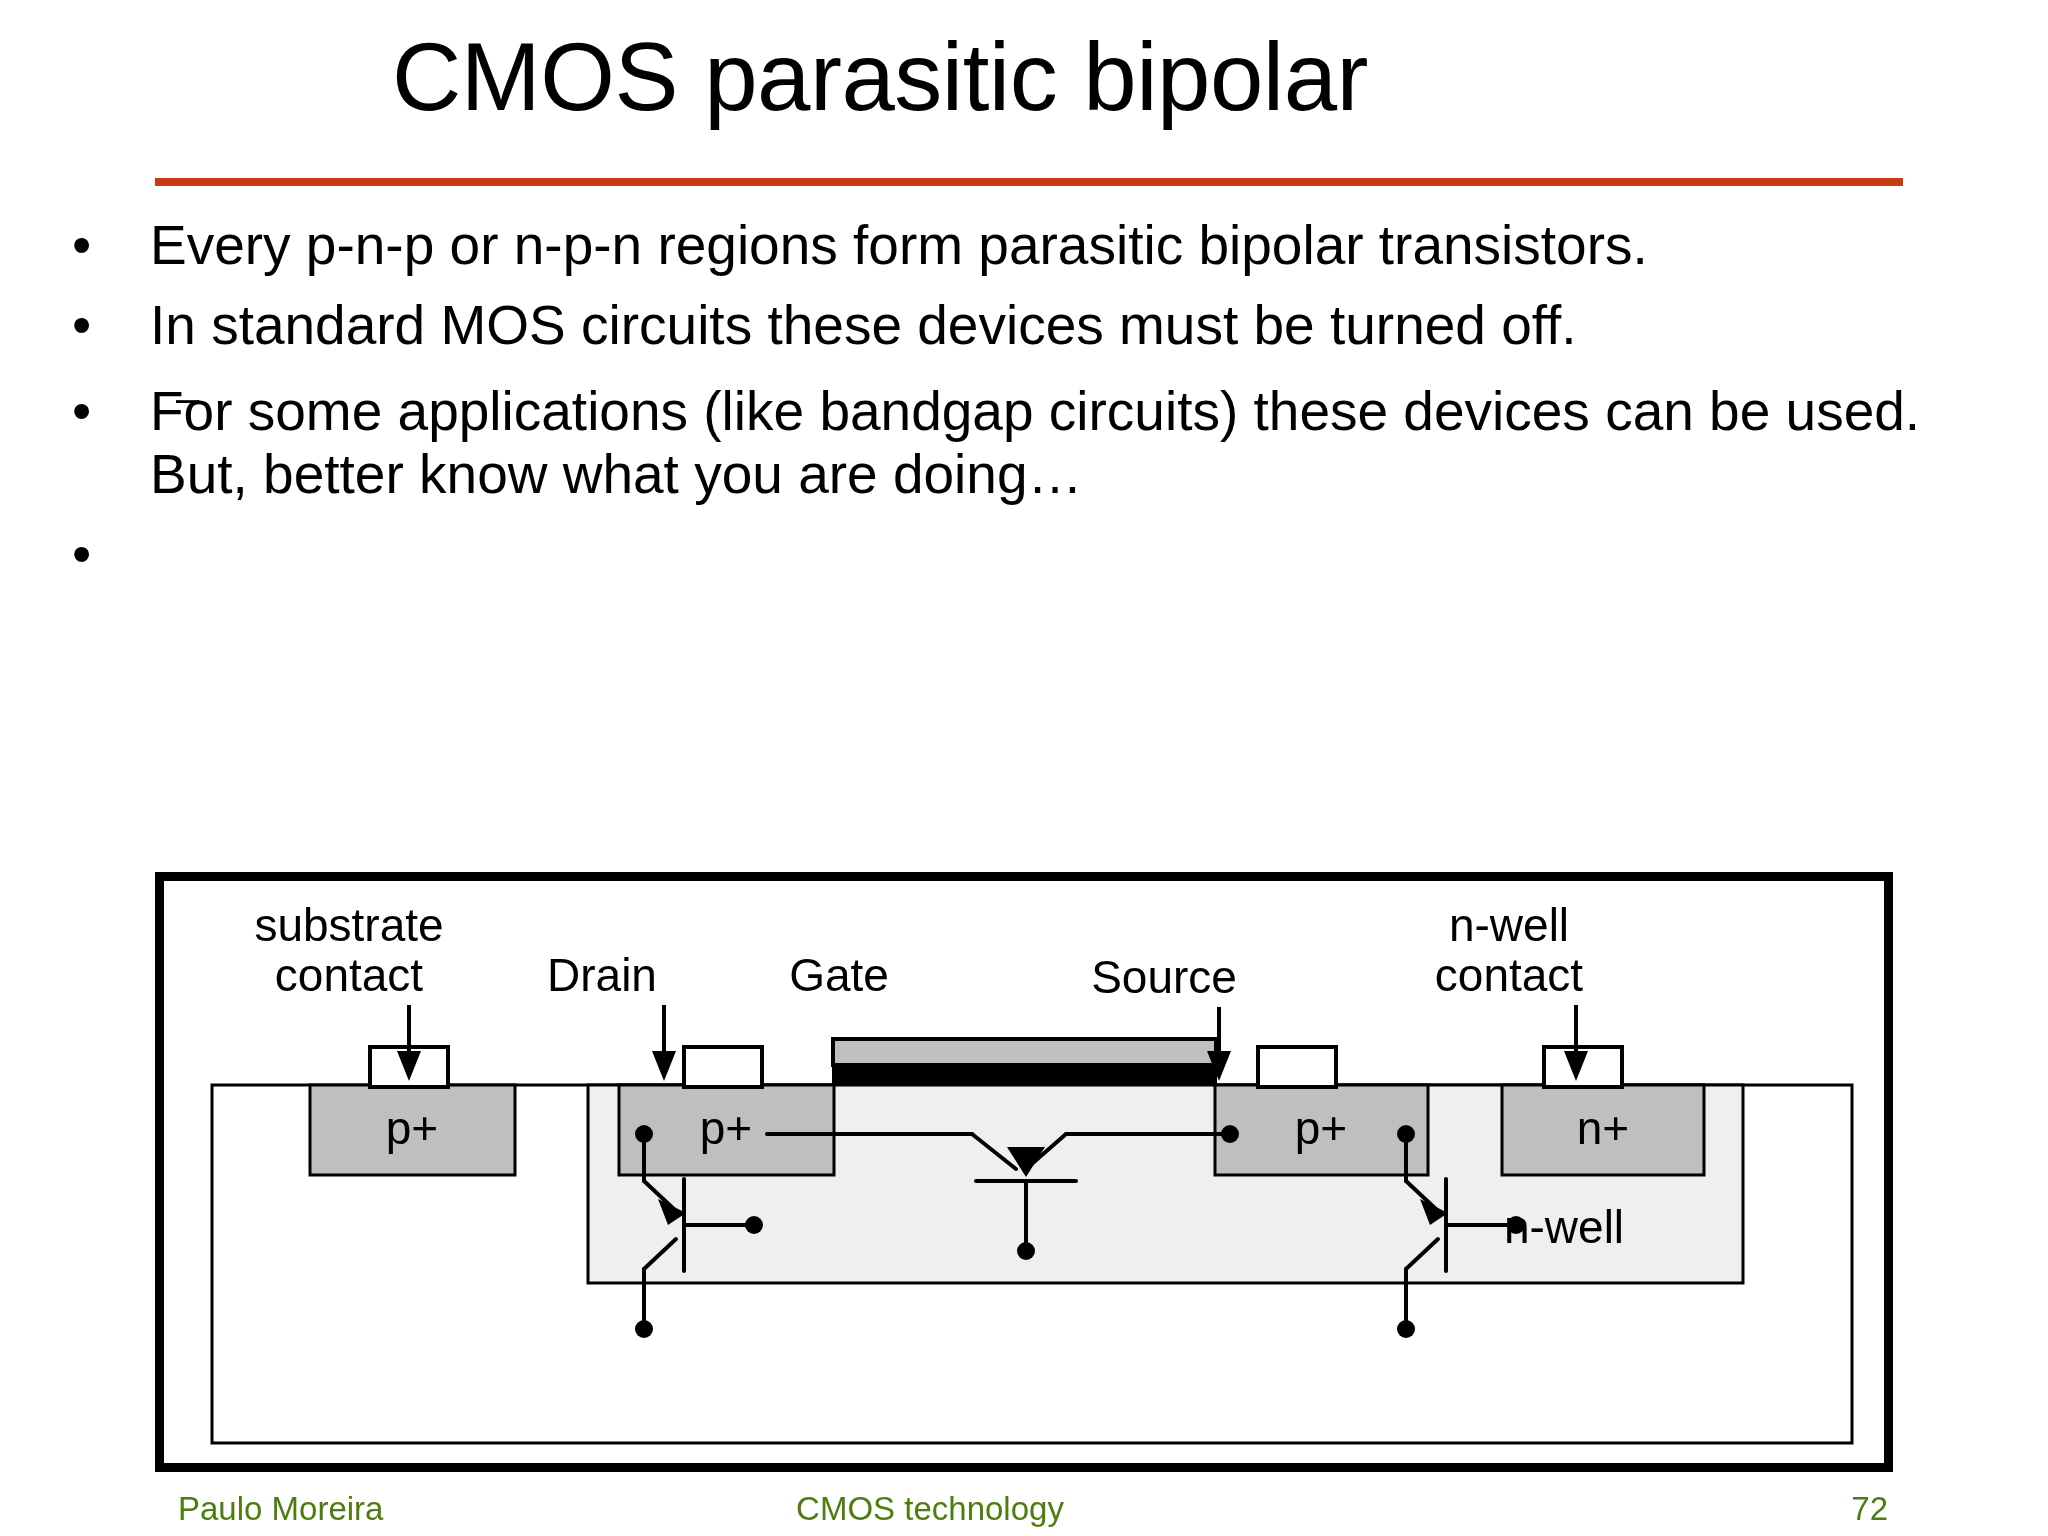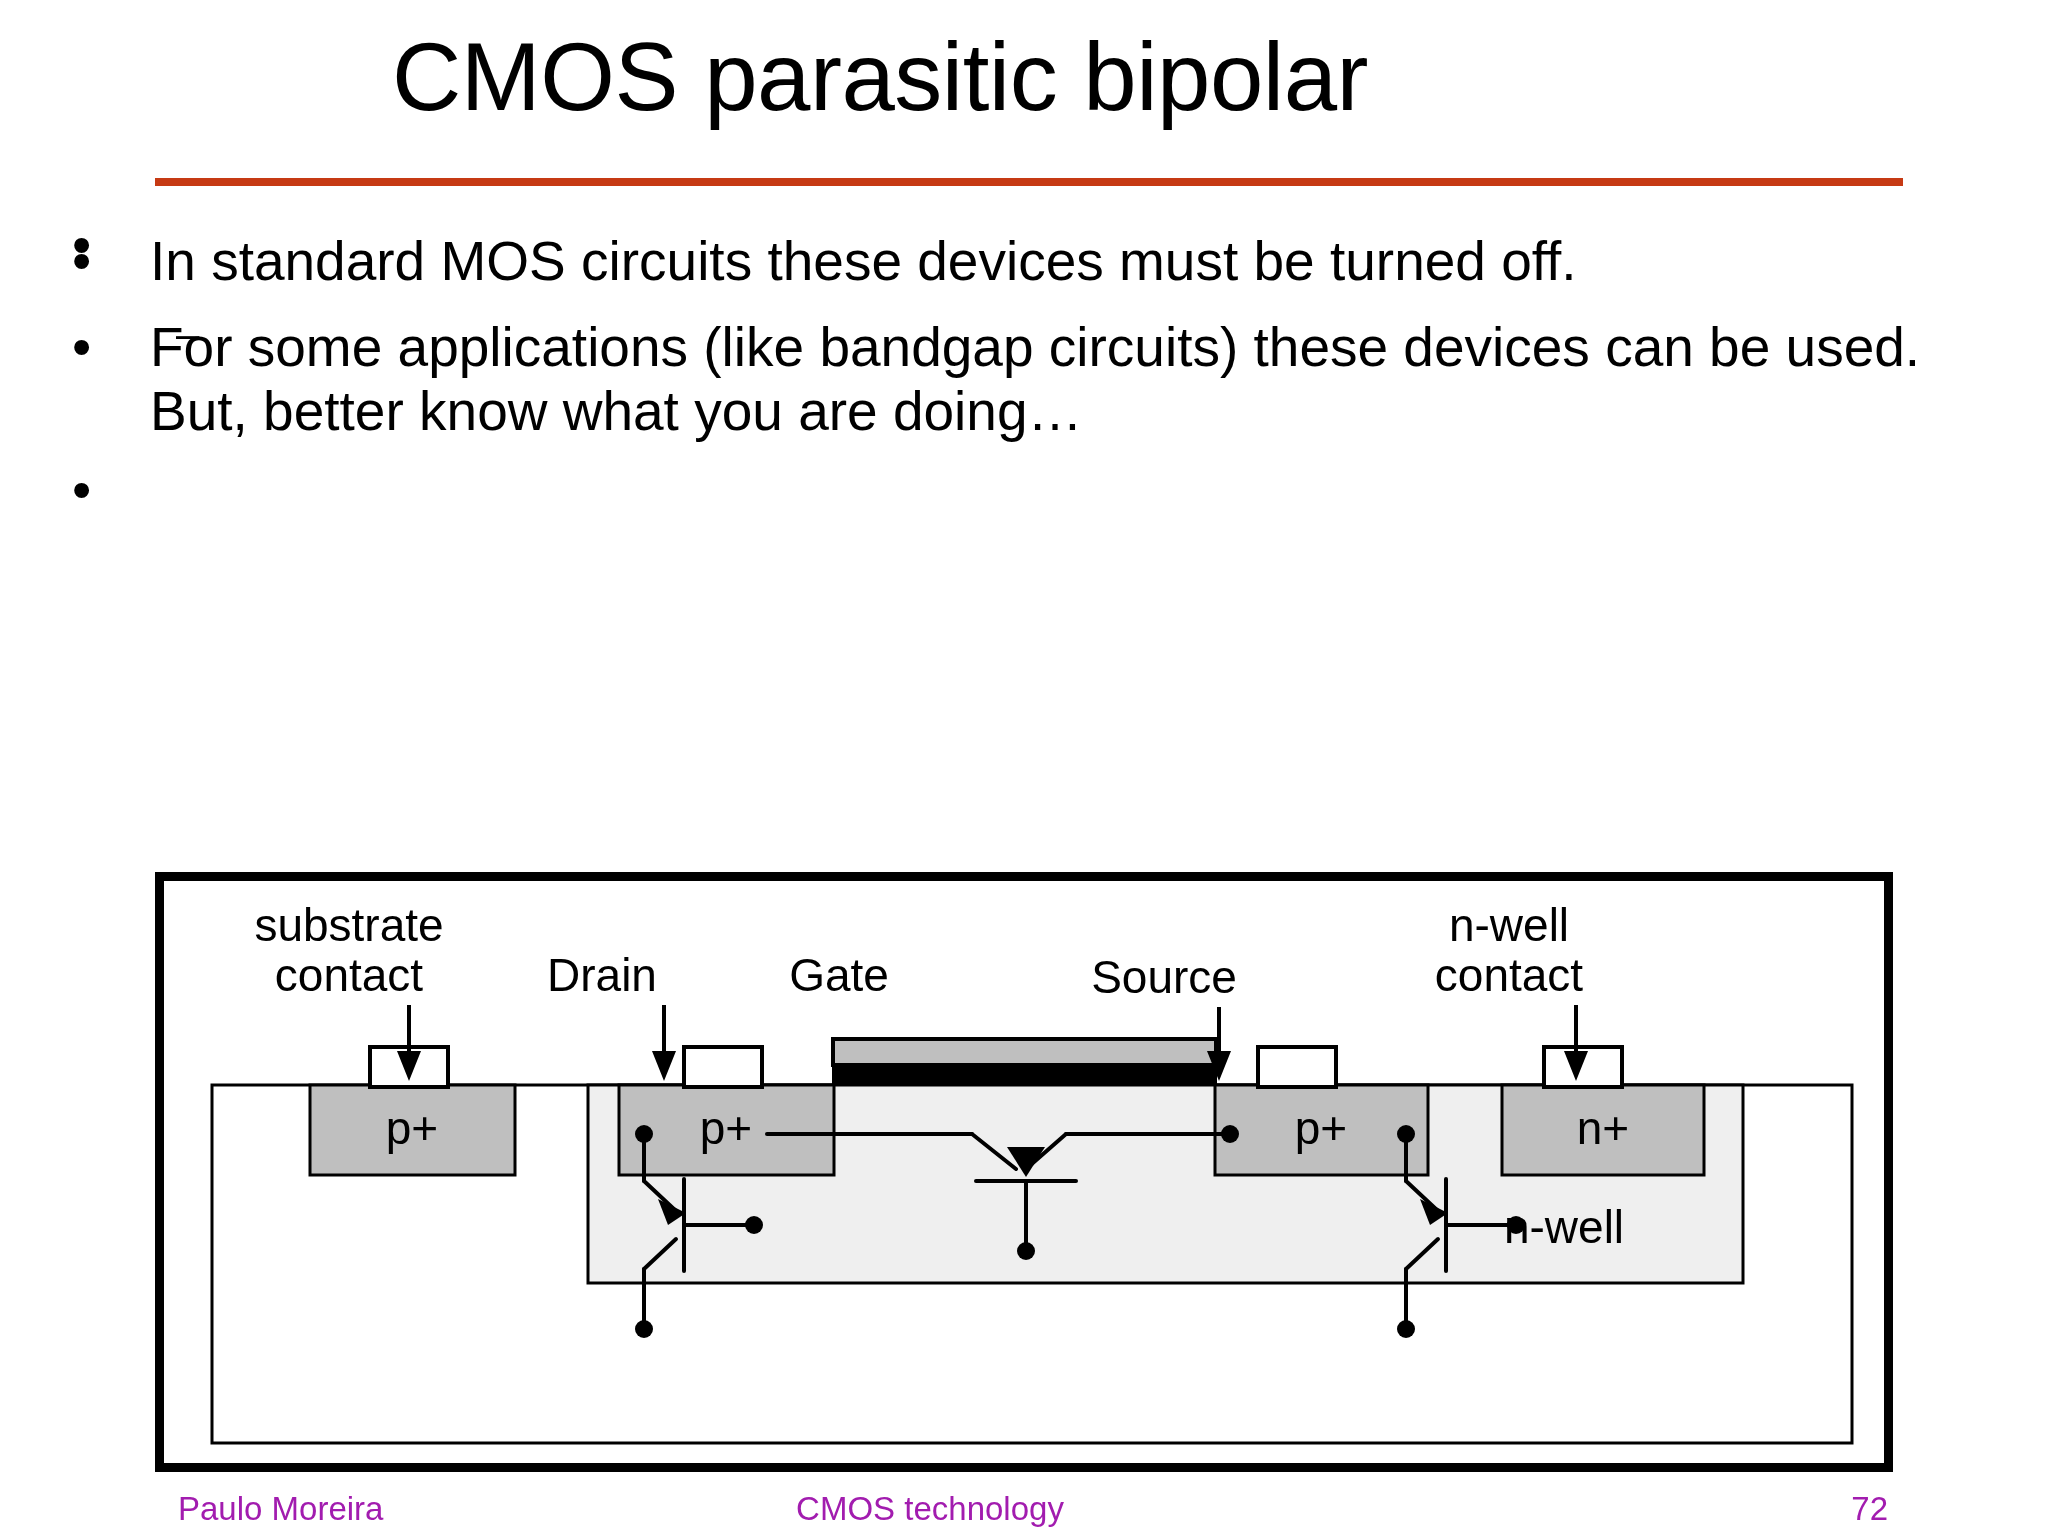--- a/index.html
+++ b/index.html
@@ -92,41 +92,42 @@
     top: 0;
     width: 1720px;
     height: 582px;
   }
 
   
   .footer-text {
     position: absolute;
     top: 1490px;
     font-size: 33px;
-    color: #a21caf;
+    color: #4d7c0f;
     font-weight: 400;
   }
   #footer-author { left: 178px; }
   #footer-center {
     left: 0;
     width: 1860px;
     text-align: center;
   }
   #footer-page { right: 160px; }
 </style>
 </head>
 <body>
 
 <div id="slide-title">CMOS parasitic bipolar</div>
 <div id="title-rule"></div>
 
 <div id="body-list">
 
   <div class="bullet-row">
     <span class="marker">•</span>
+    <span>Every p-n-p or n-p-n regions form parasitic bipolar transistors.</span>
   </div>
 
   <div class="bullet-row">
     <span class="marker">•</span>
     <span>In standard MOS circuits these devices must be turned off.</span>
   </div>
 
   <div class="bullet-row level2">
     <span class="marker">–</span>
   </div>

